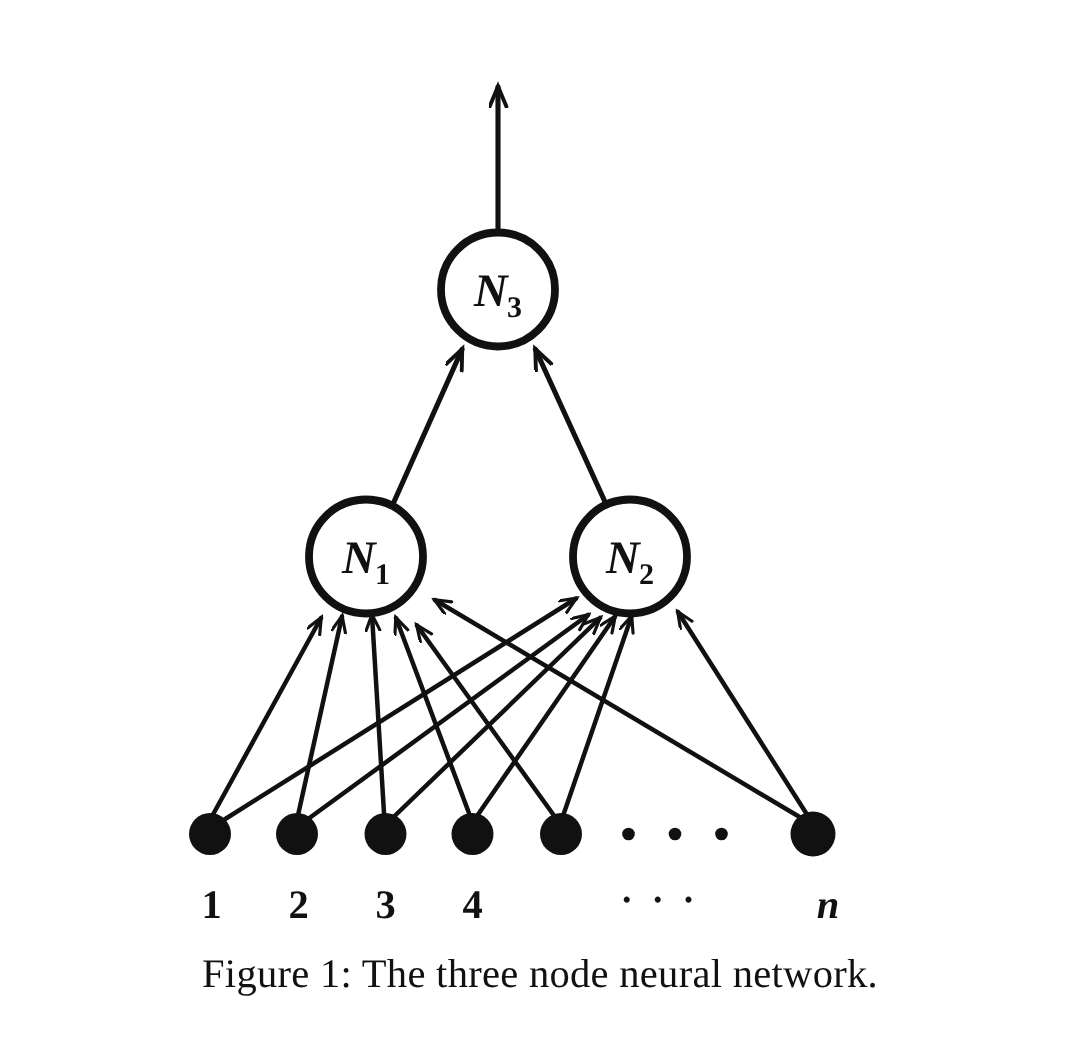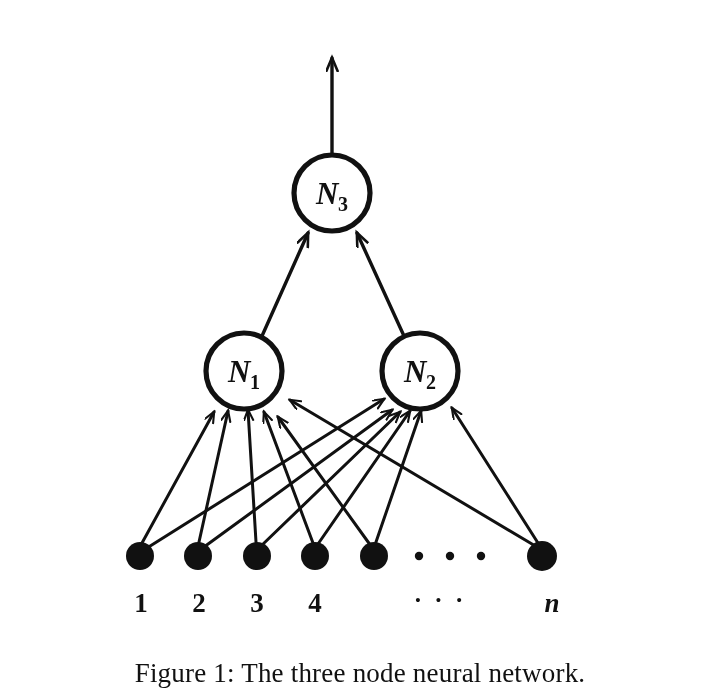--- a/index.html
+++ b/index.html
@@ -70,21 +70,20 @@
     left: 0;
     top: 634px;
     width: 720px;
     text-align: center;
     font-family: "Liberation Serif", "DejaVu Serif", serif;
     font-size: 27px;
     font-weight: 400;
     color: #111111;
     letter-spacing: 0.2px;
     white-space: nowrap;
-    margin-top: 24px;
   }
 </style>
 </head>
 <body>
 
 <div id="figure-root">
 
   <svg id="figure-svg" viewBox="0 0 720 694">
     <defs>
       <marker id="barb" markerWidth="14" markerHeight="14" refX="11.2" refY="5" orient="auto" markerUnits="userSpaceOnUse">

